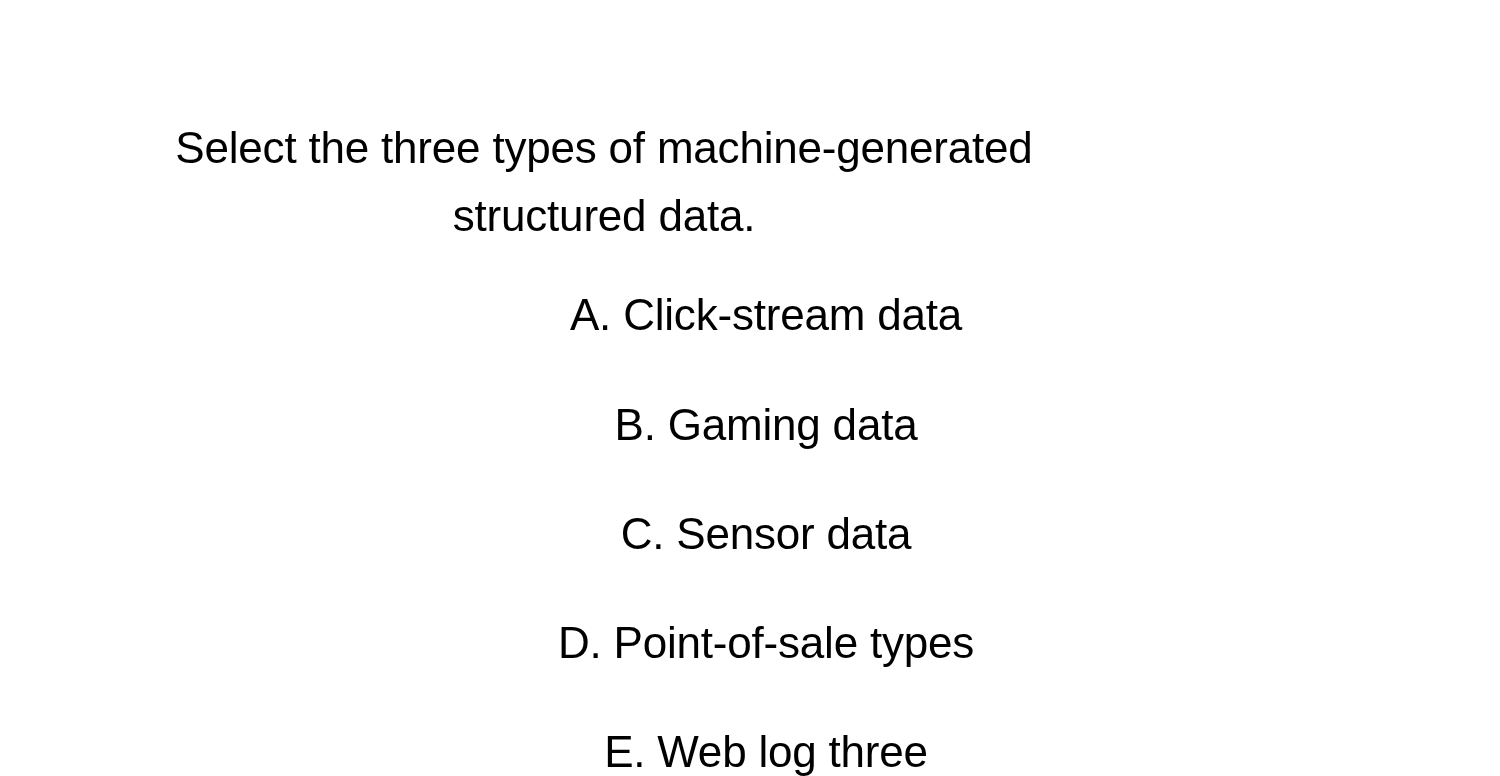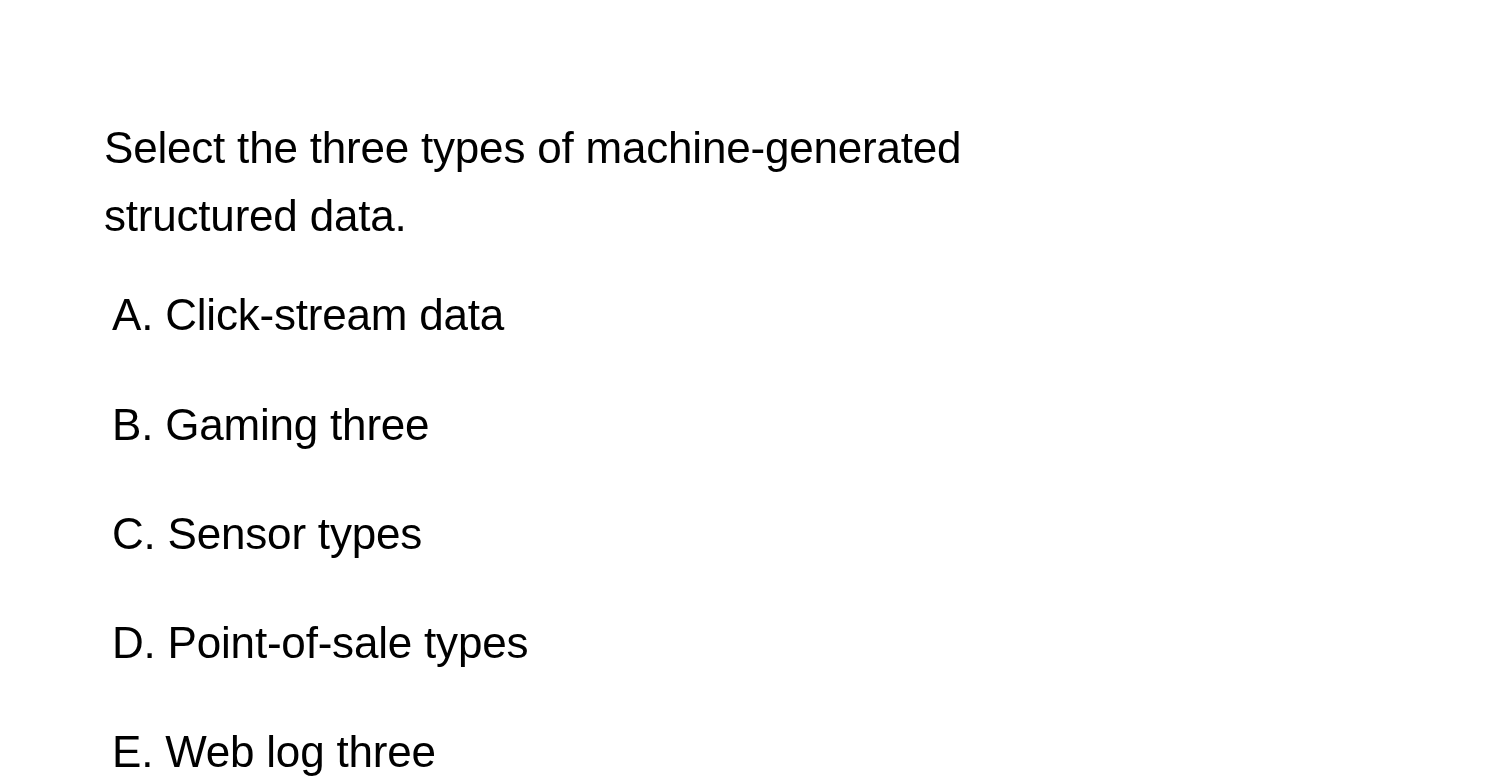--- a/index.html
+++ b/index.html
@@ -1,18 +1,19 @@
 <!DOCTYPE html>
 <html><head>
   <meta charset="utf-8">
   <style>
     * {
       margin: 8px;
       padding: 0;
       box-sizing: border-box;
+      text-align: center;
     }
     body {
       width: 1500px;
       height: 776px;
       background: #ffffff;
       font-family: -apple-system, BlinkMacSystemFont, "Segoe UI", Helvetica, Arial, sans-serif;
       color: #000000;
       padding: 90px 80px 0 80px;
     }
     .question-stem {
@@ -33,17 +34,17 @@
       letter-spacing: -0.2px;
     }
   </style>
 </head>
 <body>
 
 <div class="question-stem">Select the three types of machine-generated structured data.</div>
 
 <div class="options">
   <div class="option">A. Click-stream data</div>
-  <div class="option">B. Gaming three</div>
-  <div class="option">C. Sensor types</div>
+  <div class="option">B. Gaming data</div>
+  <div class="option">C. Sensor data</div>
   <div class="option">D. Point-of-sale types</div>
   <div class="option">E. Web log three</div>
 </div>
 
 </body></html>

